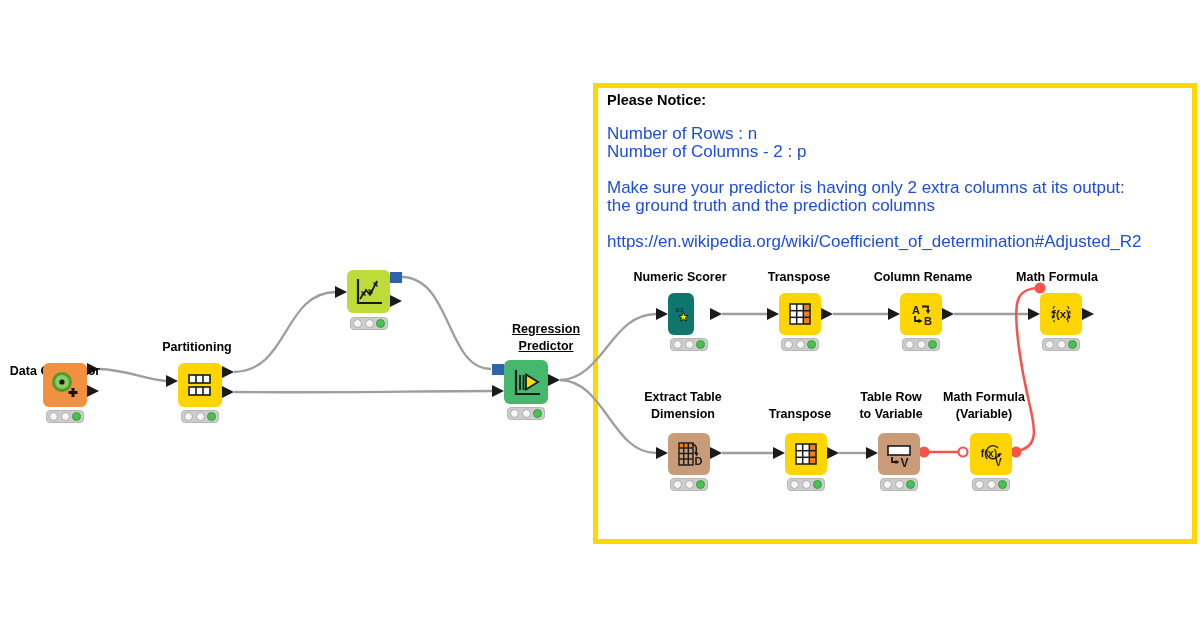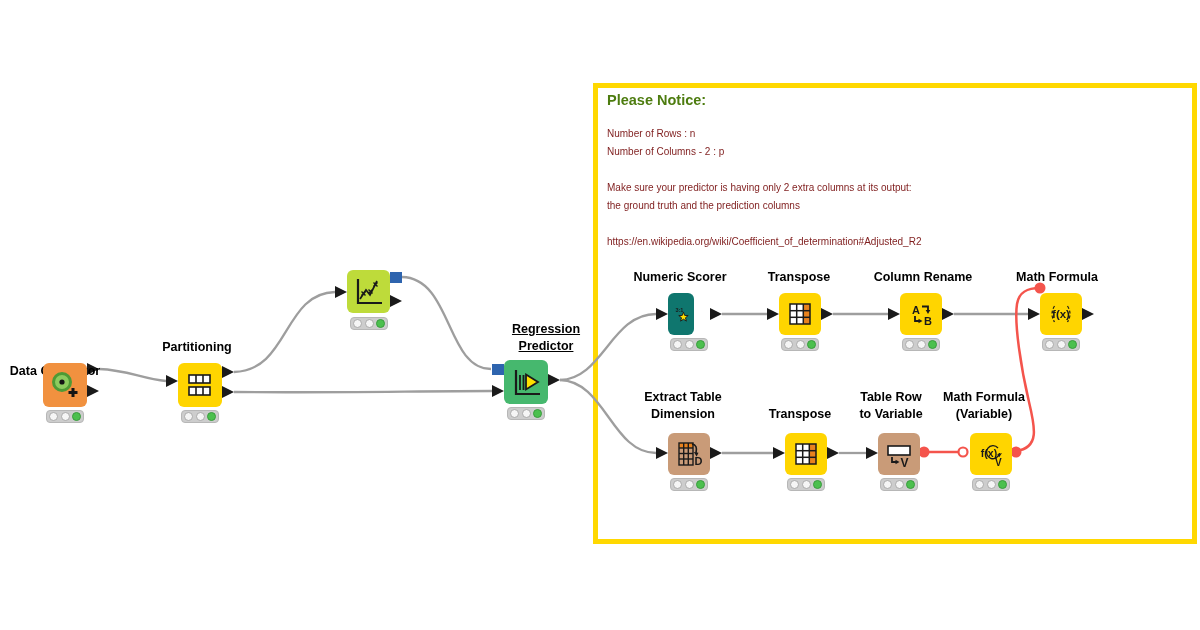--- a/index.html
+++ b/index.html
@@ -1,21 +1,21 @@
 <!DOCTYPE html>
 <html><head>
 <meta charset="utf-8">
 <style>
   html,body{margin:0;padding:0;background:#fff;}
   .canvas{position:relative;width:1200px;height:630px;background:#fff;overflow:hidden;
           font-family:"Liberation Sans",sans-serif;}
   .annotation{position:absolute;left:593px;top:83px;width:594px;height:451px;
               border:5px solid #FFD800;background:#ffffff;z-index:0;box-sizing:content-box;}
-  .ann-title{font-weight:bold;font-size:14.5px;color:#4d7c0f;margin:4px 0 0 9px;}
-  .ann-body{font-size:10px;line-height:18px;color:#7f1d1d;margin:17px 0 0 9px;white-space:pre-line;}
+  .ann-title{font-weight:bold;font-size:14.5px;color:#000000;margin:4px 0 0 9px;}
+  .ann-body{font-size:17px;line-height:18px;color:#1d4ed8;margin:17px 0 0 9px;white-space:pre-line;}
   .wires{position:absolute;left:0;top:0;z-index:1;}
   .node{position:absolute;border-radius:6px;z-index:2;}
   .node svg{display:block;width:100%;height:100%;}
   .label{position:absolute;z-index:2;font-weight:bold;font-size:12.5px;line-height:17px;
          color:#000;text-align:center;white-space:pre;transform:translateX(-50%);}
   .traffic{position:absolute;z-index:2;width:38px;height:13px;background:#cdcdcd;
            border:1px solid #b7b7b7;border-radius:4px;box-sizing:border-box;
            display:flex;align-items:center;justify-content:space-between;padding:0 2px;}
   .dot{width:9px;height:9px;border-radius:50%;background:#f5f5f5;border:1px solid #aaaaaa;box-sizing:border-box;}
   .dot.green{background:#4CC04E;border-color:#3a9c3e;}

